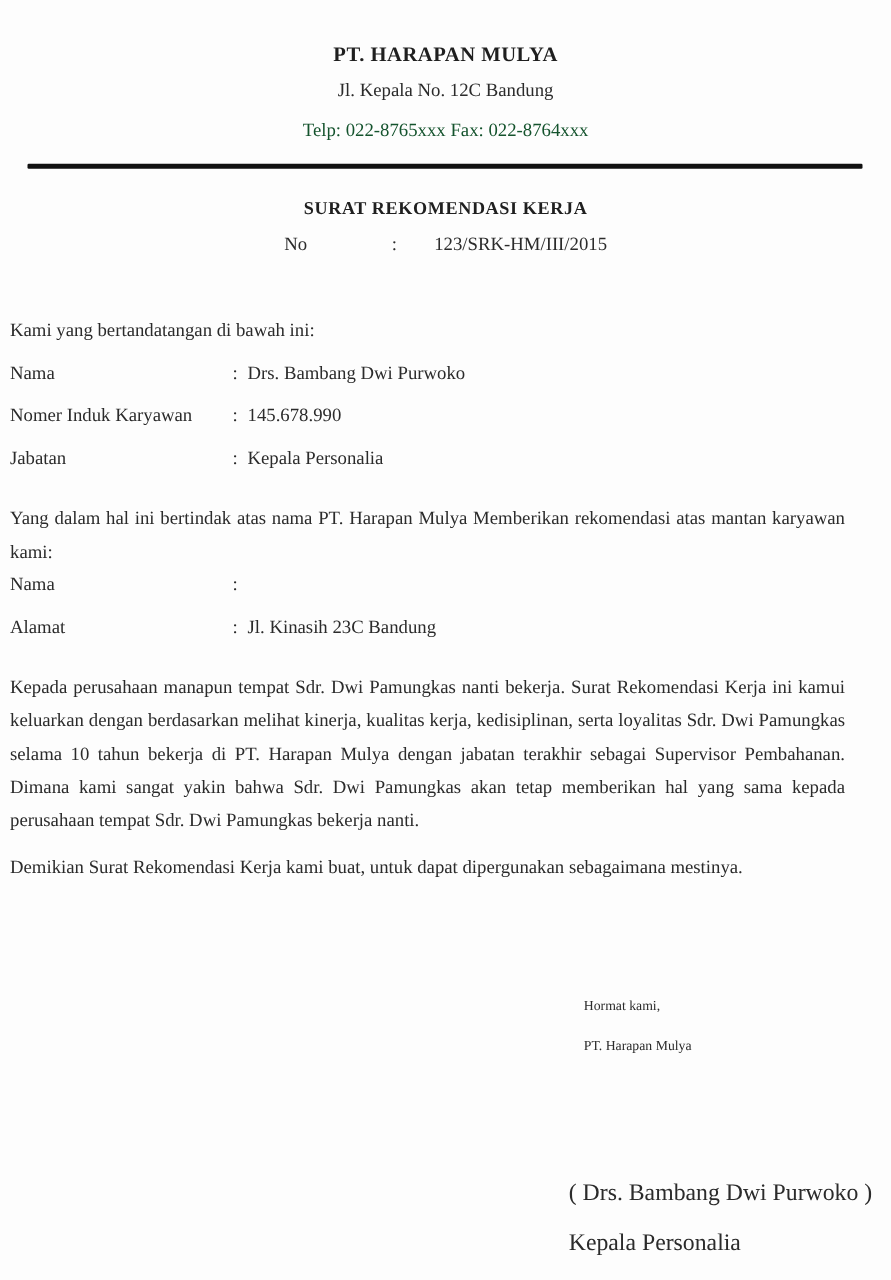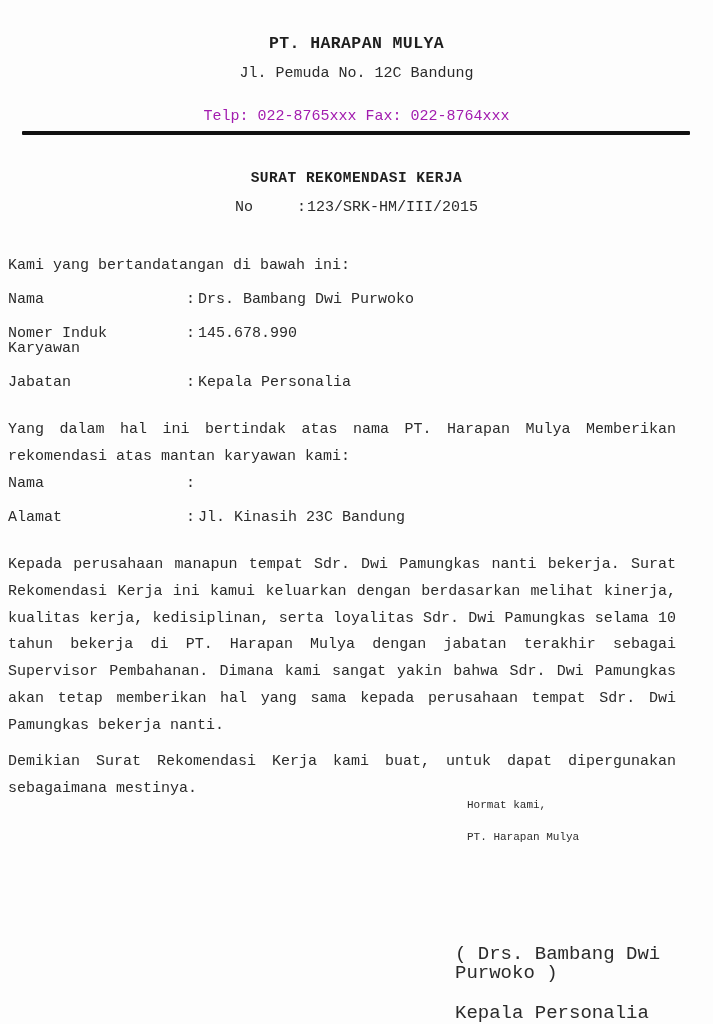--- a/index.html
+++ b/index.html
@@ -6,21 +6,21 @@
     margin: 0;
     padding: 0;
     background: #ffffff;
   }
   .page {
     position: relative;
     width: 713px;
     height: 1024px;
     background: #fdfdfd;
     overflow: hidden;
-    font-family: Liberation Mono, monospace;
+    font-family: Liberation Serif, serif;
     color: #2b2b2b;
     box-sizing: border-box;
   }
 
   
   .letterhead {
     padding-top: 36px;
     text-align: center;
   }
   .company-name {
@@ -31,22 +31,22 @@
     line-height: 1.0;
   }
   .company-address {
     font-size: 15px;
     margin-top: 13px;
     color: #2b2b2b;
     line-height: 1.0;
   }
   .company-contact {
     font-size: 15px;
-    margin-top: 28px;
-    color: #a21caf;
+    margin-top: 17px;
+    color: #14532d;
     line-height: 1.0;
   }
 
   .header-rule {
     position: absolute;
     left: 22px;
     top: 131px;
     width: 668px;
     height: 4px;
     background: #111111;
@@ -64,20 +64,21 @@
     letter-spacing: 0.5px;
     color: #1f1f1f;
     line-height: 1.0;
   }
   .doc-number {
     margin-top: 15px;
     font-size: 15px;
     display: flex;
     justify-content: center;
     line-height: 1.0;
+    gap: 24px;
   }
   .doc-number .dn-label {
     width: 62px;
     text-align: left;
   }
   .doc-number .dn-sep {
     width: 10px;
     text-align: left;
   }
   .doc-number .dn-value {
@@ -151,21 +152,21 @@
   .signature-name .sn-line { margin-bottom: 21px; }
   .signature-name .sn-line:last-child { margin-bottom: 0; }
 </style>
 </head>
 <body>
 
 <div class="page">
 
   <div class="letterhead">
     <div class="company-name">PT. HARAPAN MULYA</div>
-    <div class="company-address">Jl. Pemuda No. 12C Bandung</div>
+    <div class="company-address">Jl. Kepala No. 12C Bandung</div>
     <div class="company-contact">Telp: 022-8765xxx Fax: 022-8764xxx</div>
   </div>
 
   <div class="header-rule"></div>
 
   <div class="title-block">
     <div class="doc-title">SURAT REKOMENDASI KERJA</div>
     <div class="doc-number">
       <span class="dn-label">No</span>
       <span class="dn-sep">:</span>

